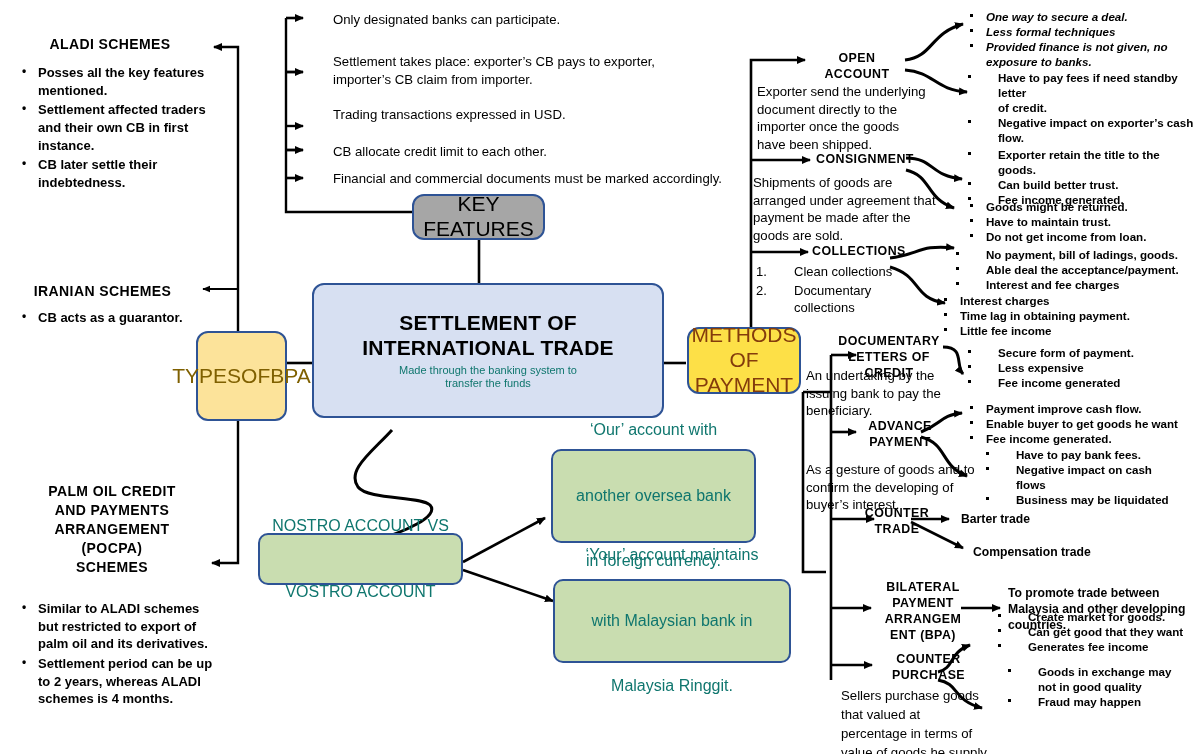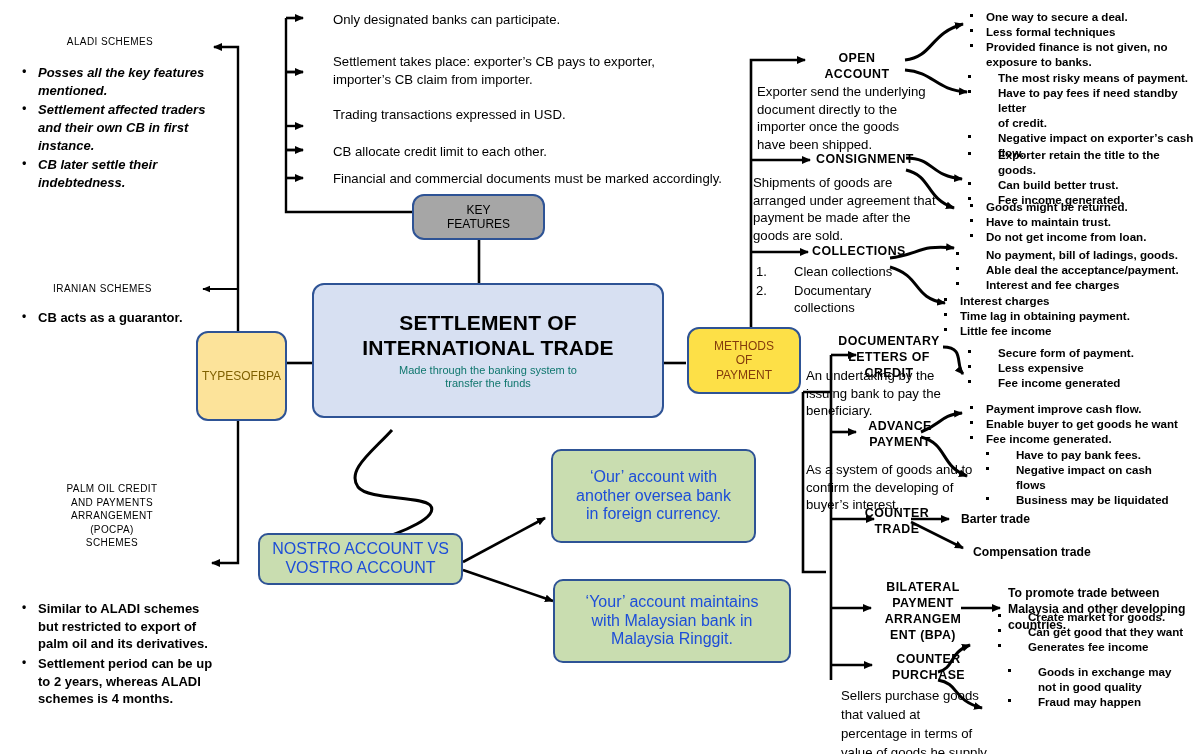--- a/index.html
+++ b/index.html
@@ -28,31 +28,31 @@
     border:2px solid #2e5395;
     border-radius:12px;
     display:flex; align-items:center; justify-content:center;
     text-align:center;
     line-height:1.18;
   }
   .shape-gray   { background:#a6a6a6; color:#000; }
   .shape-blue   { background:#d7e0f2; color:#000; }
   .shape-yellow { background:#fce39a; color:#7f6000; }
   .shape-peach  { background:#fde047; color:#843c0c; }
-  .shape-green  { background:#c9ddb0; color:#1d4ed8; border-radius:10px; }
+  .shape-green  { background:#c9ddb0; color:#0f766e; border-radius:10px;gap:47px; }
 
   .title-lg  { font-size:21px; font-weight:700; letter-spacing:.2px; }
-  .title-md  { font-size:12px; font-weight:400; }
+  .title-md  { font-size:21px; font-weight:400; }
   .sub-gold  { font-size:11px; color:#0f766e; font-weight:400; }
   .grn-txt   { font-size:16px; font-weight:400; }
 
   
   .txt { position:absolute; }
   .hdr-caps {
-    font-size:10px; font-weight:400; letter-spacing:.4px;
+    font-size:14px; font-weight:700; letter-spacing:.4px;
     text-align:center; line-height:1.35;
   }
   .bul { list-style:none; margin:0; padding:0; }
   .bul li {
     position:relative; padding-left:17px; margin-bottom:1px;
     font-size:12.6px; font-weight:700; line-height:1.33;
   }
   .bul li::before {
     content:"\2022"; position:absolute; left:2px; top:-1px; font-size:12px;
   }
@@ -163,21 +163,21 @@
       <path d="M961,608 L1000,608" stroke-width="2.6" marker-end="url(#ah)"></path>
 
       <path d="M938,672 C955,668 948,653 970,645" stroke-width="3" marker-end="url(#ah)"></path>
       <path d="M938,680 C960,684 952,700 982,708" stroke-width="3" marker-end="url(#ah)"></path>
     </g>
   </svg>
 
   <div class="txt" style="left:10px; top:35px; width:200px;">
     <div class="hdr-caps">ALADI SCHEMES</div>
   </div>
-  <ul class="bul bul-lg" style="position:absolute; left:18px; top:64px; width:200px;font-style:italic;">
+  <ul class="bul bul-lg" style="position:absolute; left:18px; top:64px; width:200px;">
     <li>Posses all the key features mentioned.</li>
     <li>Settlement affected traders and their own CB in first instance.</li>
     <li>CB later settle their indebtedness.</li>
   </ul>
 
   <div class="txt" style="left:10px; top:282px; width:185px;">
     <div class="hdr-caps">IRANIAN SCHEMES</div>
   </div>
   <ul class="bul bul-lg" style="position:absolute; left:18px; top:309px; width:190px;">
     <li>CB acts as a guarantor.</li>
@@ -253,27 +253,26 @@
     <div class="grn-txt">Malaysia Ringgit.</div>
   </div>
 
   <div class="txt lbl-caps" style="left:808px; top:51px; width:98px;">OPEN ACCOUNT</div>
   <div class="txt body-note" style="left:757px; top:83px; width:200px;">
     <div>Exporter send the underlying</div>
     <div>document directly to the</div>
     <div>importer once the goods</div>
     <div>have been shipped.</div>
   </div>
-  <ul class="sq" style="position:absolute; left:966px; top:9px; width:230px;">
+  <ul class="sq" style="position:absolute; left:966px; top:9px; width:230px;font-style:italic;">
     <li>One way to secure a deal.</li>
     <li>Less formal techniques</li>
     <li><span>Provided finance is not given, no</span><br><span>exposure to banks.</span></li>
   </ul>
   <ul class="sq indent" style="position:absolute; left:960px; top:70px; width:240px;">
-    <li>The most risky means of payment.</li>
     <li><span>Have to pay fees if need standby letter</span><br><span>of credit.</span></li>
     <li><span>Negative impact on exporter’s cash</span><br><span>flow.</span></li>
   </ul>
 
   <div class="txt lbl-caps" style="left:816px; top:152px; width:92px;">CONSIGNMENT</div>
   <div class="txt body-note" style="left:753px; top:174px; width:210px;">
     <div>Shipments of goods are</div>
     <div>arranged under agreement that</div>
     <div>payment be made after the</div>
     <div>goods are sold.</div>
@@ -318,21 +317,21 @@
     <li>Secure form of payment.</li>
     <li>Less expensive</li>
     <li>Fee income generated</li>
   </ul>
 
   <div class="txt lbl-caps" style="left:855px; top:419px; width:90px;">
     <div>ADVANCE</div>
     <div>PAYMENT</div>
   </div>
   <div class="txt body-note" style="left:806px; top:461px; width:190px;">
-    <div>As a system of goods and to</div>
+    <div>As a gesture of goods and to</div>
     <div>confirm the developing of</div>
     <div>buyer’s interest.</div>
   </div>
   <ul class="sq" style="position:absolute; left:966px; top:401px; width:240px;">
     <li>Payment improve cash flow.</li>
     <li>Enable buyer to get goods he want</li>
     <li>Fee income generated.</li>
   </ul>
   <ul class="sq indent" style="position:absolute; left:978px; top:447px; width:222px;">
     <li>Have to pay bank fees.</li>

